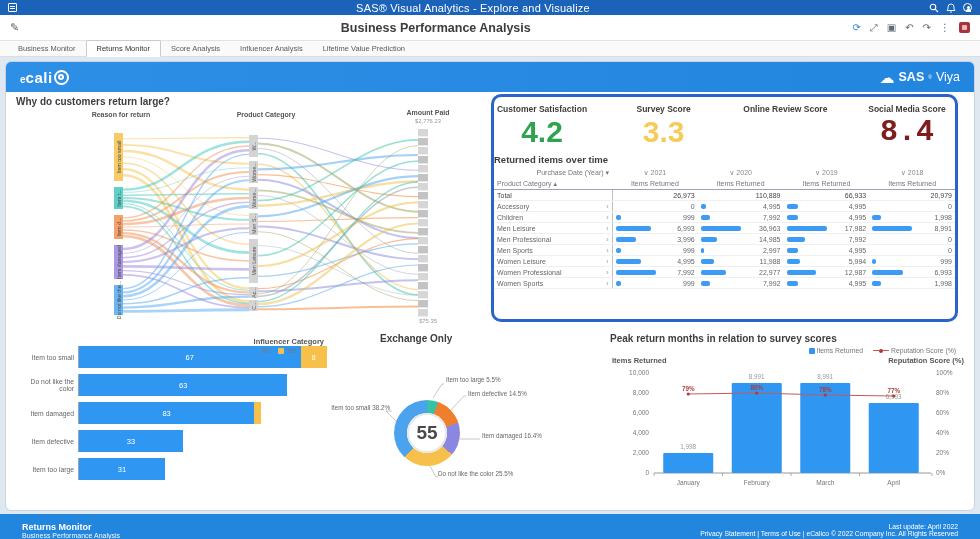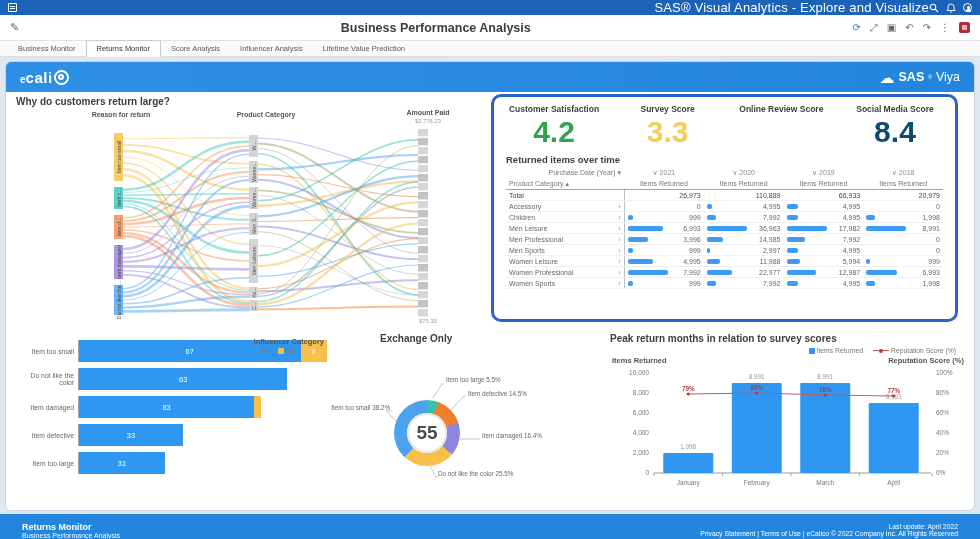--- a/index.html
+++ b/index.html
@@ -4,21 +4,21 @@
 <style>
   *{box-sizing:border-box;margin:0;padding:0}
   html,body{width:980px;height:539px;overflow:hidden;background:#e7edf5;
     font-family:"Liberation Sans","DejaVu Sans",sans-serif;-webkit-font-smoothing:antialiased}
   .screen{width:980px;height:539px;display:flex;flex-direction:column;background:#dfe7f1}
 
   
   .appbar{height:15px;background:#1b63b8;color:#fff;display:flex;align-items:center;padding:0 8px;flex:none}
   .appbar .menu-sq{width:9px;height:9px;border:1px solid #fff;border-radius:1px;display:flex;flex-direction:column;justify-content:center;gap:1px;padding:1px}
   .appbar .menu-sq i{display:block;height:1px;background:#fff}
-  .appbar-title{flex:1;text-align:right;font-size:13px;letter-spacing:.2px}
+  .appbar-title{flex:1;text-align:center;font-size:11px;letter-spacing:.2px}
   .appbar-right{display:flex;align-items:center;gap:7px}
   .icon-svg{display:block}
   .avatar{width:9px;height:9px;border:1px solid #fff;border-radius:50%;position:relative}
   .avatar::before{content:"";position:absolute;left:2.5px;top:1.5px;width:3px;height:3px;border-radius:50%;background:#fff}
   .avatar::after{content:"";position:absolute;left:1.5px;top:5px;width:5px;height:2.5px;border-radius:2px 2px 0 0;background:#fff}
 
   
   .titlebar{height:26px;background:#fff;display:flex;align-items:center;padding:0 10px;border-bottom:1px solid #e3e3e3;flex:none}
   .pencil{font-size:11px;color:#666}
   .page-title{flex:1;text-align:center;font-size:12.5px;font-weight:bold;color:#3c3c3c}
@@ -50,21 +50,21 @@
 
   .main{flex:1;display:flex;flex-direction:column;padding:2px 4px}
   .toprow{display:flex;height:235px;flex:none}
   .bottomrow{display:flex;flex:1}
 
   
   .sankey-sec{width:478px;padding:2px 0 0 6px}
   .sec-title{font-size:10px;font-weight:bold;color:#3d3d3d}
   
   .kpi-wrap{width:468px;margin:0 12px 0 4px}
-  .kpi-panel{border:3px solid #2c63c9;border-radius:10px;height:228px;padding:7px 12px 4px;overflow:hidden;background:#fff}
+  .kpi-panel{border:3px solid #2c63c9;border-radius:10px;height:228px;padding:7px 0 4px;overflow:hidden;background:#fff}
   .kpi-row{display:flex;justify-content:space-between;margin-bottom:6px}
   .kpi{text-align:center;min-width:96px}
   .kpi-label{font-size:8.5px;font-weight:bold;color:#3d3d3d;margin-bottom:2px;white-space:nowrap}
   .kpi-value{font-size:30px;font-weight:bold;line-height:32px}
   .tbl-title{font-size:9.5px;font-weight:bold;color:#3d3d3d;margin:2px 0 2px}
   .tbl-clip{height:128px;overflow:hidden}
   table.rt{border-collapse:collapse;width:100%;table-layout:fixed}
   table.rt col.c0{width:118px}
   table.rt th,table.rt td{font-weight:normal;font-size:7px;color:#666;padding:1.5px 3px;white-space:nowrap;overflow:hidden}
   tr.h1 th{color:#8a8a8a;text-align:center}
@@ -78,21 +78,21 @@
   tr.datarow td{border-bottom:1px solid #f0f0f0}
   tr.total td{color:#444;border-bottom:1px solid #f0f0f0}
 
   
   .reason-sec{width:332px;padding:4px 0 0 6px;position:relative}
   .legend-box{position:absolute;right:8px;top:8px;text-align:left}
   .legend-title{font-size:7.5px;font-weight:bold;color:#555}
   .legend-items{display:flex;gap:8px;margin-top:1px}
   .litem{display:flex;align-items:center;gap:2px;font-size:6.5px;color:#777}
   .lsw{width:6px;height:6px;border-radius:1px}
-  .rb-area{margin-top:7px}
+  .rb-area{margin-top:13px}
   .rb-row{display:flex;align-items:center;height:22px;margin-bottom:6px}
   .rb-label{width:62px;text-align:right;font-size:6.8px;color:#666;padding-right:4px;flex:none}
   .rb-bars{flex:1;display:flex;align-items:center;height:100%;border-left:1px solid #9aa5b1}
   .rb-no{height:100%;background:#2f97f2;display:flex;align-items:center;justify-content:center;color:#fff;font-size:7.5px}
   .rb-yes{height:100%;background:#f7c04a;display:flex;align-items:center;justify-content:center;color:#fff;font-size:7px}
 
   
   .donut-sec{width:268px;padding:4px 0 0 10px;position:relative}
   .donut-stage{position:relative;width:260px;height:160px;margin-top:4px}
   .donut{position:absolute;left:52px;top:52px;width:66px;height:66px;border-radius:50%}
@@ -312,21 +312,21 @@
                   </div>
                   <div class="kpi">
                     <div class="kpi-label">Survey Score</div>
                     <div class="kpi-value" style="color: rgb(245, 203, 90);">3.3</div>
                   </div>
                   <div class="kpi">
                     <div class="kpi-label">Online Review Score</div>
                   </div>
                   <div class="kpi">
                     <div class="kpi-label">Social Media Score</div>
-                    <div class="kpi-value" style="color: #0c4a6e;">8.4</div>
+                    <div class="kpi-value" style="color: #7f1d1d; font-family: Liberation Mono, monospace;">8.4</div>
                   </div>
                 </div>
               <div class="tbl-title">Returned items over time</div>
               <div class="tbl-clip">
                 <table class="rt">
                   <colgroup>
                       <col class="c0">
                       <col>
                       <col>
                       <col>

